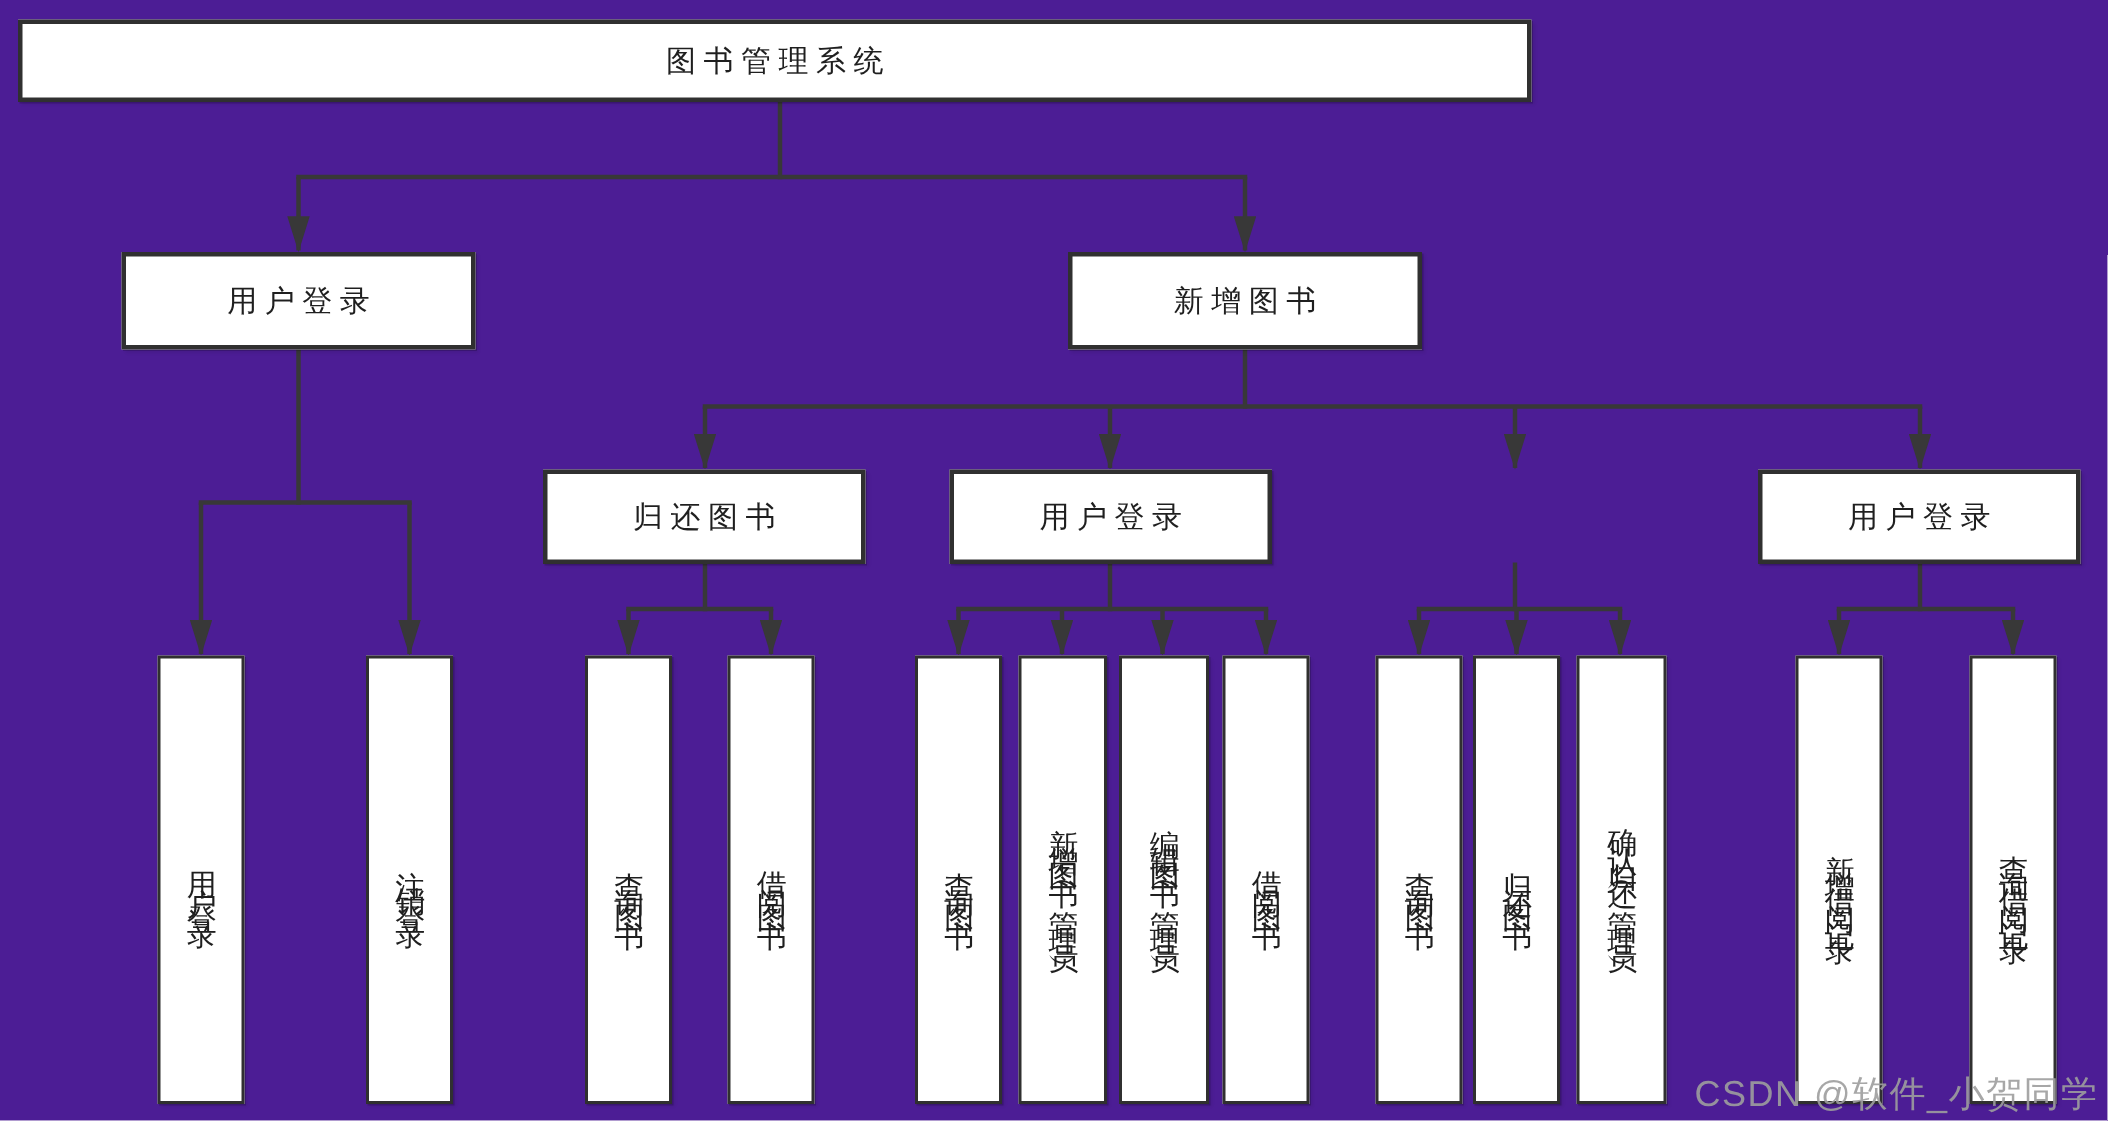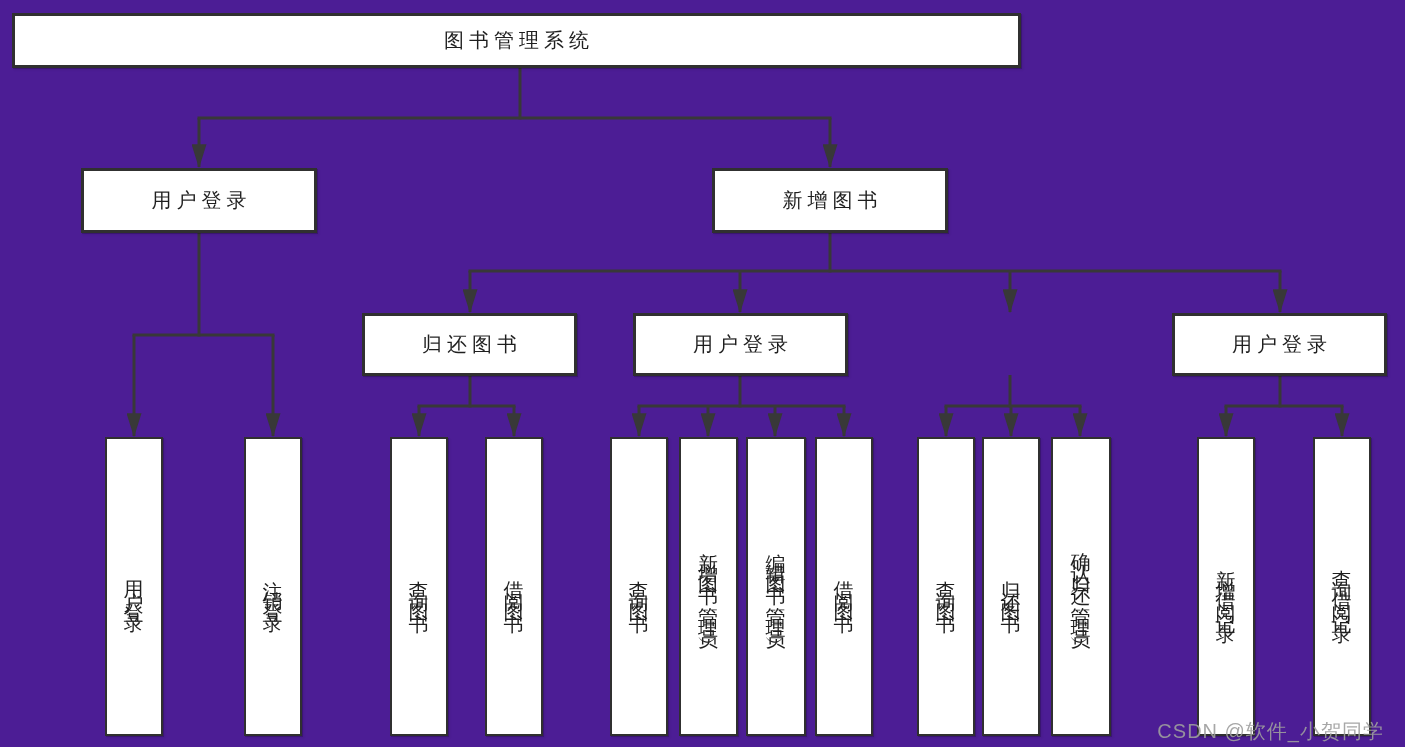--- a/index.html
+++ b/index.html
@@ -32,22 +32,22 @@
   .box.v span{
     writing-mode:vertical-rl;
     text-orientation:mixed;
     font-size:20px;
     letter-spacing:11px;
     line-height:1;
     color:#1f1f1f;
   }
   .watermark{
     position:absolute;
-    right:21px;bottom:2px;
-    font-size:20px;
+    right:6px;bottom:2px;
+    font-size:24px;
     letter-spacing:1px;
     color:#9e9e9e;
     opacity:0.9;
     z-index:5;
     white-space:nowrap;
   }
 </style>
 </head>
 <body>
 

